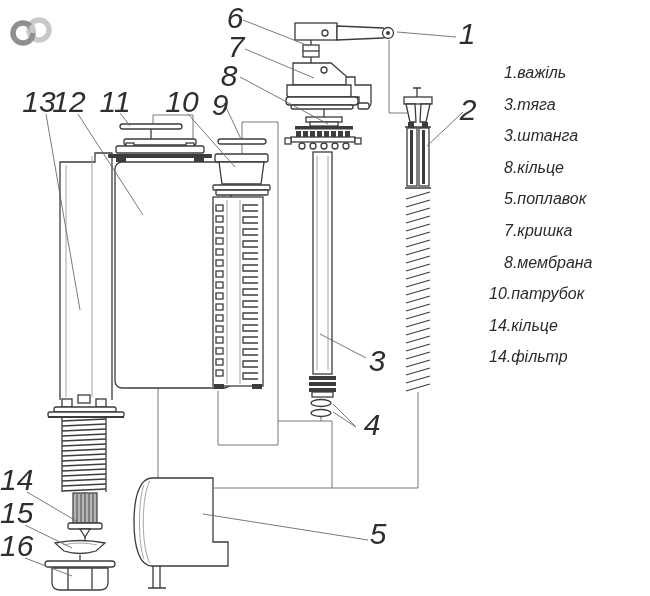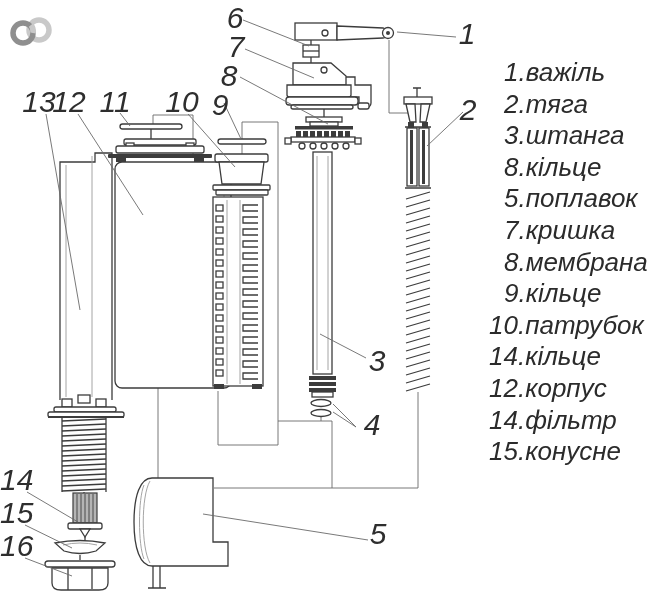--- a/index.html
+++ b/index.html
@@ -2,21 +2,21 @@
 <html><head>
 <meta charset="utf-8">
 <style>
   html,body{margin:0;padding:0;background:#fff;}
   .stage{position:relative;width:650px;height:596px;background:#ffffff;overflow:hidden;
          font-family:"Liberation Sans",sans-serif;}
   .logo{position:absolute;left:6px;top:8px;}
   svg.diagram{position:absolute;left:0;top:0;}
   .callout{font-style:italic;font-size:30px;fill:#2e2e2e;font-family:"Liberation Sans",sans-serif;}
   .legend{position:absolute;left:489px;top:57px;color:#2b2b2b;font-style:italic;
-          font-size:26px;line-height:31.6px;white-space:nowrap;}
+          font-size:16px;line-height:31.6px;white-space:nowrap;}
   .legend .row{height:31.6px;}
   .legend .ind{padding-left:15px;}
   .ln{stroke:#3c3c3c;stroke-width:1.3;fill:none;}
   .thin{stroke:#6a6a6a;stroke-width:0.9;fill:none;}
   .lt{stroke:#9a9a9a;stroke-width:0.9;fill:none;}
   .dk{fill:#3c3c3c;stroke:none;}
   .wh{fill:#ffffff;stroke:#3c3c3c;stroke-width:1.3;}
 </style>
 </head>
 <body>
@@ -243,27 +243,24 @@
       <text class="callout" x="69" y="112" text-anchor="middle">12</text>
       <text class="callout" x="39" y="112" text-anchor="middle">13</text>
       <text class="callout" x="0" y="490" text-anchor="start">14</text>
       <text class="callout" x="0" y="523" text-anchor="start">15</text>
       <text class="callout" x="0" y="556" text-anchor="start">16</text>
     </g>
   </svg>
 
   <div class="legend">
     <div class="row ind">1.важіль</div>
-    <div class="row ind">2.тяга</div>
+    <div class="row ind">3.тяга</div>
     <div class="row ind">3.штанга</div>
     <div class="row ind">8.кільце</div>
     <div class="row ind">5.поплавок</div>
     <div class="row ind">7.кришка</div>
     <div class="row ind">8.мембрана</div>
-    <div class="row ind">9.кільце</div>
     <div class="row">10.патрубок</div>
     <div class="row">14.кільце</div>
-    <div class="row">12.корпус</div>
     <div class="row">14.фільтр</div>
-    <div class="row">15.конусне</div>
   </div>
 
 </div>
 
 </body></html>

